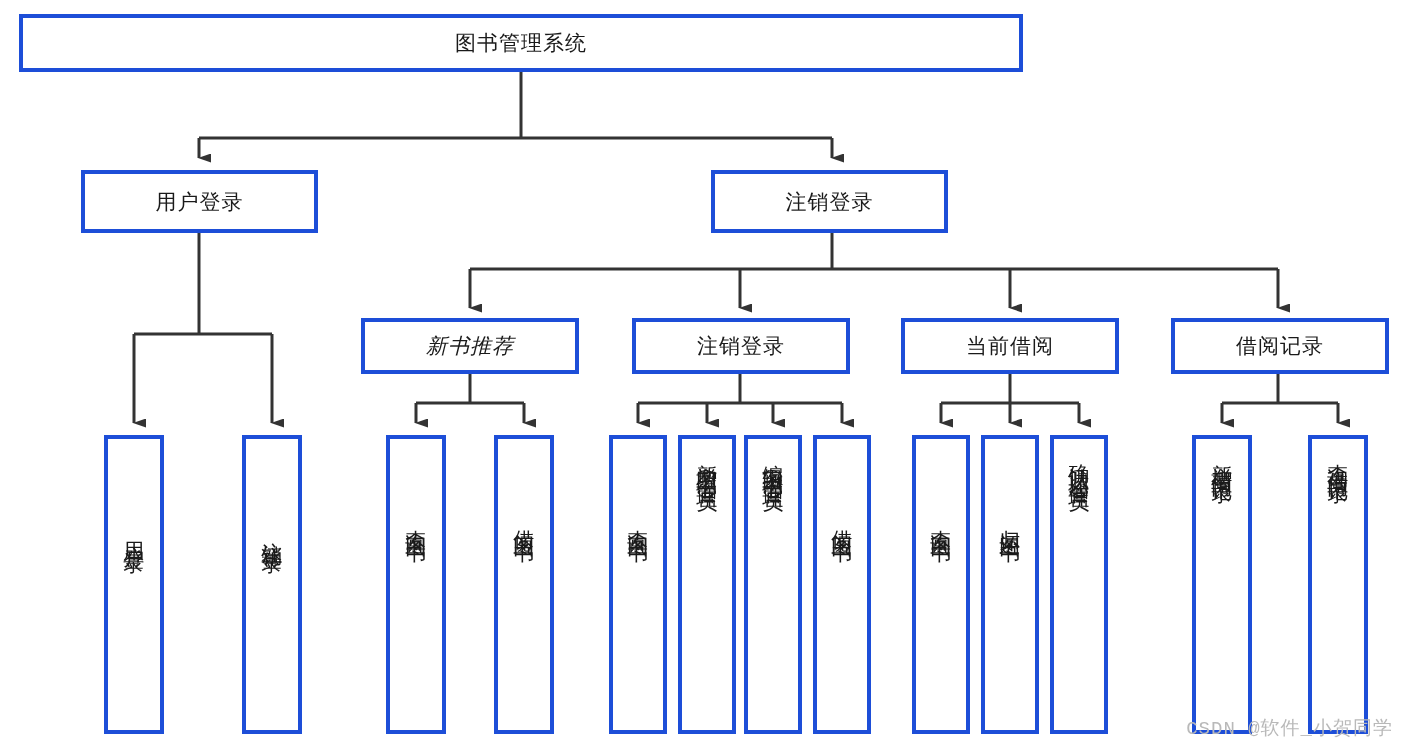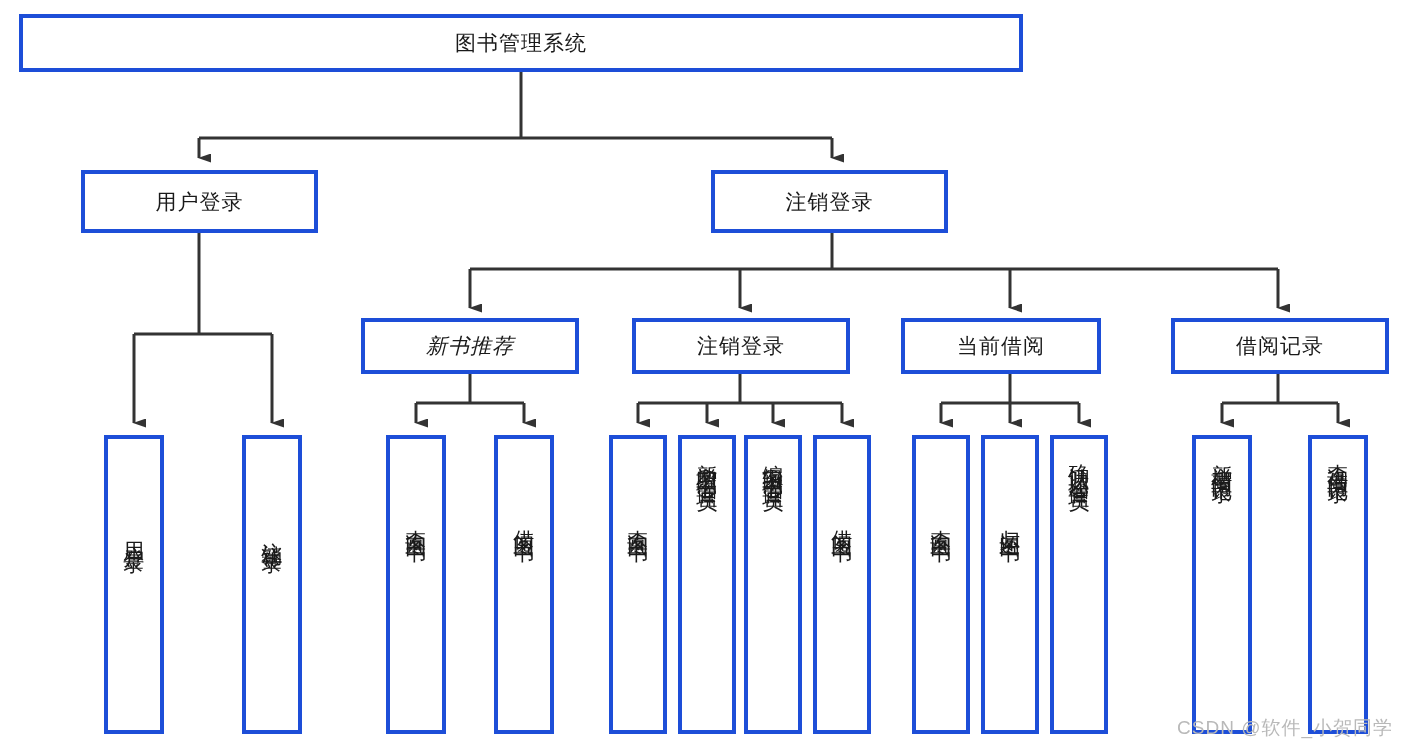--- a/index.html
+++ b/index.html
@@ -49,21 +49,21 @@
   .node.vert.mid2 .lbl{ margin-top:66px; }
 
   .watermark{
     position:absolute;
     right:12px;
     bottom:6px;
     font-size:19px;
     color:#b9b9b9;
     letter-spacing:1px;
     white-space:nowrap;
-    font-family:Liberation Sans, sans-serif;
+    font-family:Liberation Mono, monospace;
   }
 </style>
 </head>
 <body>
 
 <div id="stage">
 
   <svg class="edges" viewBox="0 0 1405 747">
     <defs>
       <marker id="arr" markerWidth="10" markerHeight="13" refX="4.5" refY="12" orient="auto" markerUnits="userSpaceOnUse">
@@ -124,21 +124,21 @@
   <div class="node" style="left:711px;top:170px;width:237px;height:63px;">
     <span class="lbl">注销登录</span>
   </div>
 
   <div class="node" style="left:361px;top:318px;width:218px;height:56px;font-style:italic;">
     <span class="lbl">新书推荐</span>
   </div>
   <div class="node" style="left:632px;top:318px;width:218px;height:56px;">
     <span class="lbl">注销登录</span>
   </div>
-  <div class="node" style="left:901px;top:318px;width:200px;height:56px;">
+  <div class="node" style="left:901px;top:318px;width:218px;height:56px;">
     <span class="lbl">当前借阅</span>
   </div>
   <div class="node" style="left:1171px;top:318px;width:218px;height:56px;text-align:center;">
     <span class="lbl">借阅记录</span>
   </div>
 
   <div class="node vert mid" style="left:104px;top:435px;width:60px;height:299px;">
     <span class="lbl">用户登录</span>
   </div>
   <div class="node vert mid" style="left:242px;top:435px;width:60px;height:299px;">

